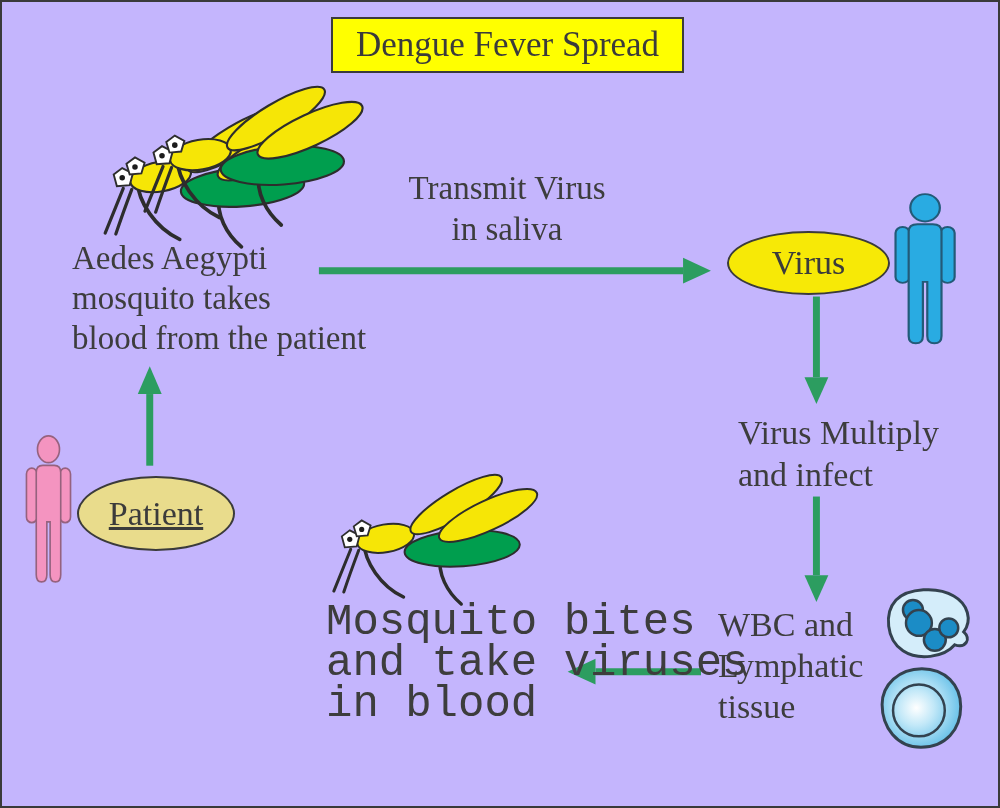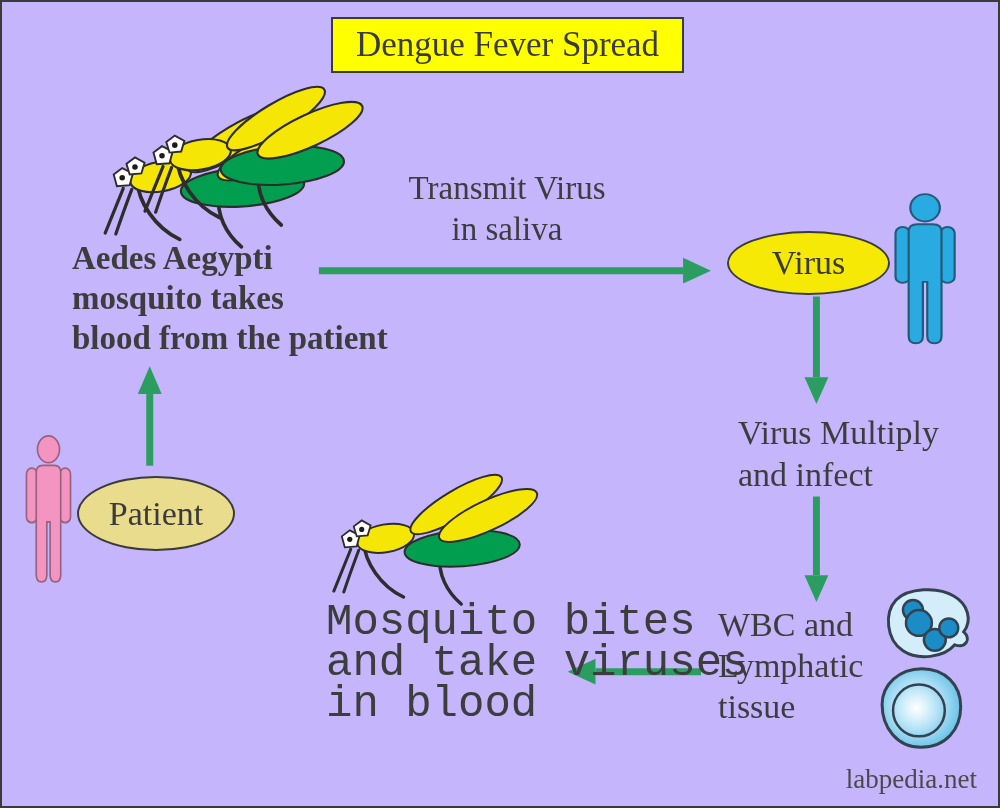--- a/index.html
+++ b/index.html
@@ -19,22 +19,22 @@
     background:#ffff00;border:2px solid #3b3b3b;
     display:flex;align-items:center;justify-content:center;
     font-size:35px;color:#3b3b3b;
   }
   .node-ellipse{
     position:absolute;border-radius:50%;border:2px solid #3b3b3b;
     display:flex;align-items:center;justify-content:center;
     font-size:34px;color:#3b3b3b;
   }
   #human-node{left:725px;top:229px;width:163px;height:64px;background:#f7e906;}
-  #patient-node{left:75px;top:474px;width:158px;height:75px;background:#e9dc8c;}
-  #aedes-caption{left:70px;top:236px;font-weight:bold;}
+  #patient-node{left:75px;top:474px;width:158px;height:75px;background:#e9dc8c;text-decoration:underline;}
+  #aedes-caption{left:70px;top:236px;}
   #transmit-label{left:355px;top:166px;width:300px;text-align:center;line-height:41px;}
   #virus-label{left:716px;top:410px;line-height:42px;font-size:34px;margin-left:20px;}
   #wbc-label{left:716px;top:602px;line-height:41px;font-size:34px;}
   #bite-label{left:324px;top:600px;line-height:41px;font-size:44px;font-family:Liberation Mono, monospace;}
   #watermark{left:780px;top:762px;width:195px;text-align:right;font-size:27px;color:#4a4a4a;line-height:30px;}
   .person-blue{fill:#29abe2;stroke:#235a78;stroke-width:2;}
   .person-pink{fill:#f494c0;stroke:#96627e;stroke-width:2;}
 </style>
 </head>
 <body>
@@ -135,21 +135,20 @@
   <div class="label" id="transmit-label">Transmit Virus
 in saliva</div>
   <div class="label" id="virus-label">Virus Multiply
 and infect</div>
   <div class="label" id="wbc-label">WBC and
 Lymphatic
 tissue</div>
   <div class="label" id="bite-label">Mosquito bites
 and take viruses
 in blood</div>
-  <div class="label" id="watermark">labpedia.net</div>
 
   <div class="node-ellipse" id="human-node">
     <span>Virus</span>
   </div>
   <div class="node-ellipse" id="patient-node">
     <span>Patient</span>
   </div>
 
 </div>
 

